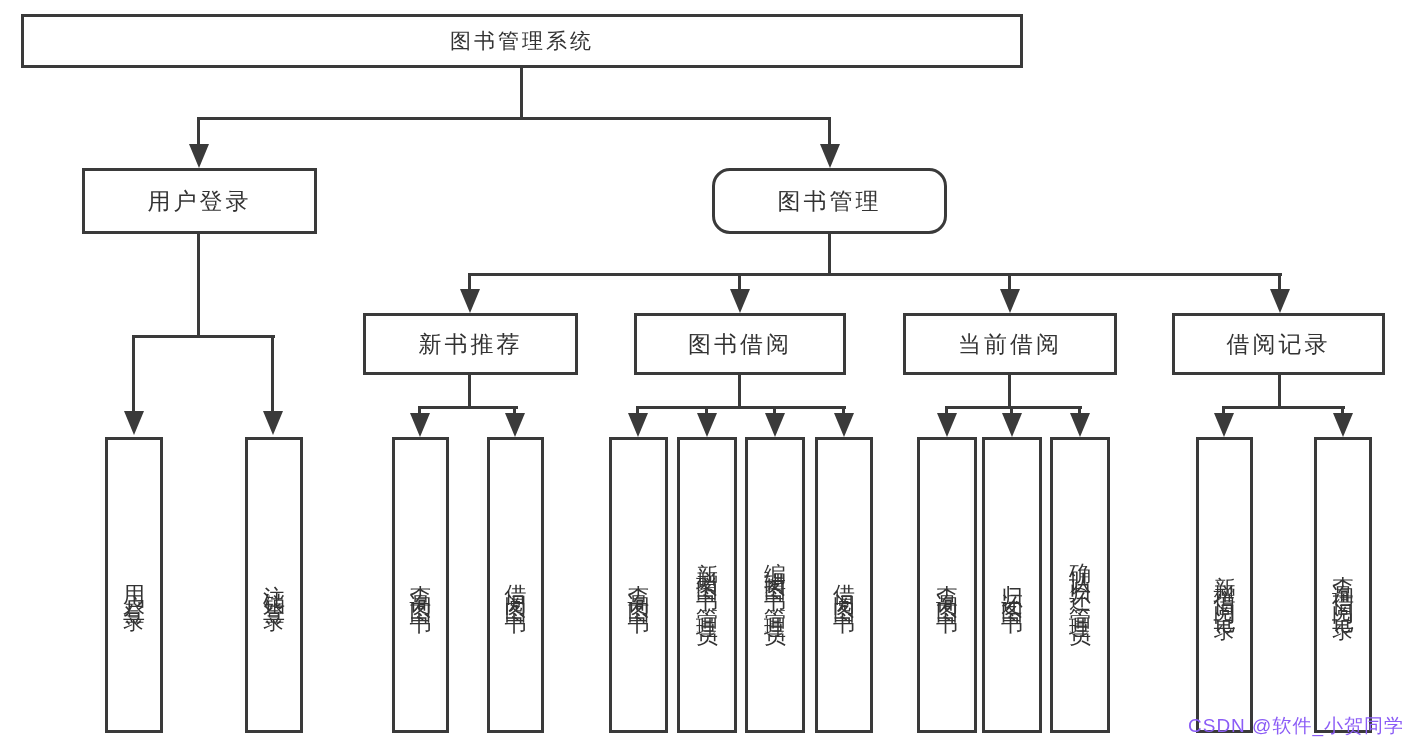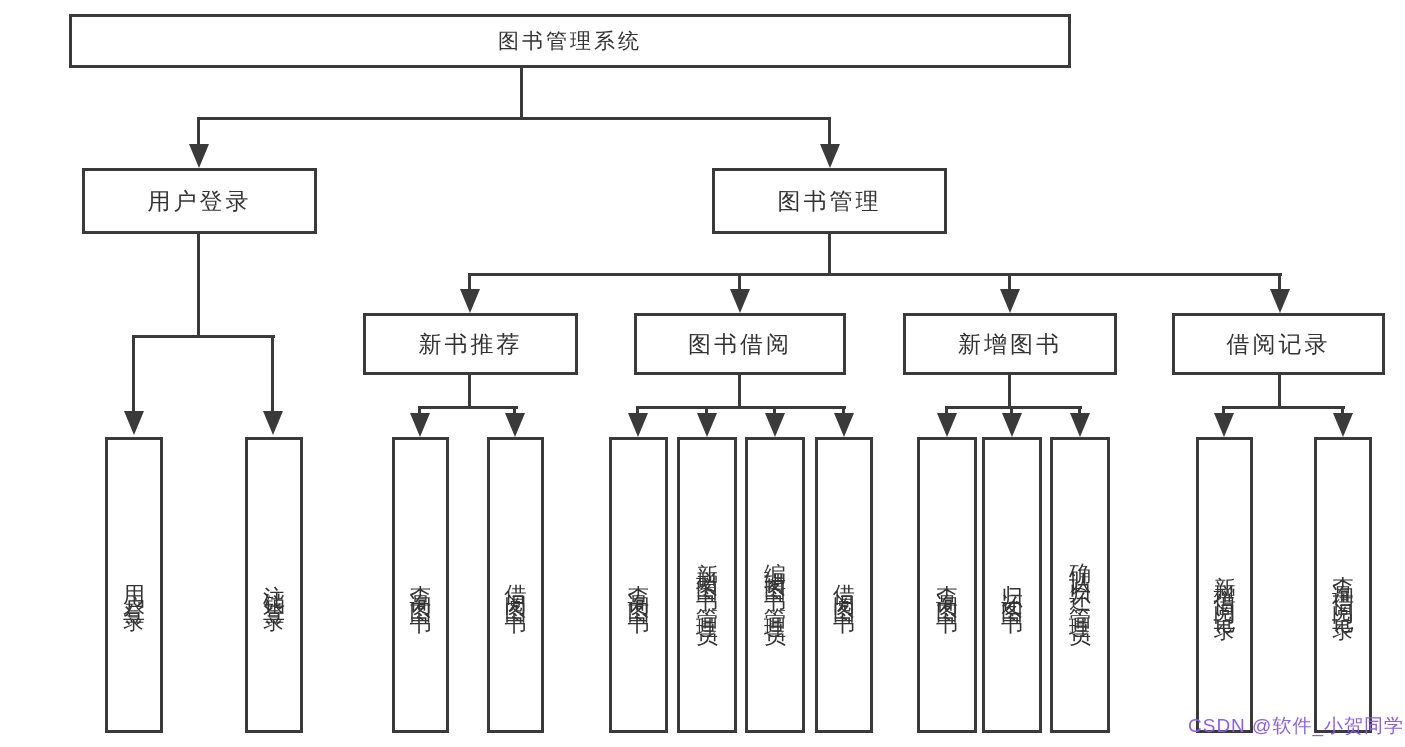--- a/index.html
+++ b/index.html
@@ -43,35 +43,35 @@
     color:#8b5cf6;
     z-index:20;
     white-space:nowrap;
   }
 </style>
 </head>
 <body>
 
 <div id="canvas">
 
-  <div class="box root-box" style="left:21px;top:14px;width:1002px;height:54px;margin-left:48px;">
+  <div class="box root-box" style="left:21px;top:14px;width:1002px;height:54px;">
     <span>图书管理系统</span>
   </div>
 
   <div class="vl" style="left:520px;top:68px;height:52px;"></div>
   <div class="hl" style="left:197px;top:117px;width:634px;"></div>
   <div class="vl" style="left:197px;top:117px;height:30px;"></div>
   <div class="arrow" style="left:189px;top:144px;"></div>
   <div class="vl" style="left:828px;top:117px;height:30px;"></div>
   <div class="arrow" style="left:820px;top:144px;"></div>
 
   <div class="box h-box" style="left:82px;top:168px;width:235px;height:66px;">
     <span>用户登录</span>
   </div>
-  <div class="box h-box" style="left:712px;top:168px;width:235px;height:66px;">
+  <div class="box h-box" style="left:712px;top:168px;width:235px;height:66px;border-radius:18px;">
     <span>图书管理</span>
   </div>
 
   <div class="vl" style="left:197px;top:234px;height:104px;"></div>
   <div class="hl" style="left:132px;top:335px;width:143px;"></div>
   <div class="vl" style="left:132px;top:335px;height:78px;"></div>
   <div class="arrow" style="left:124px;top:411px;"></div>
   <div class="vl" style="left:271px;top:335px;height:78px;"></div>
   <div class="arrow" style="left:263px;top:411px;"></div>
 
@@ -86,21 +86,21 @@
   <div class="vl" style="left:1278px;top:273px;height:18px;"></div>
   <div class="arrow" style="left:1270px;top:289px;"></div>
 
   <div class="box h-box" style="left:363px;top:313px;width:215px;height:62px;">
     <span>新书推荐</span>
   </div>
   <div class="box h-box" style="left:634px;top:313px;width:212px;height:62px;">
     <span>图书借阅</span>
   </div>
   <div class="box h-box" style="left:903px;top:313px;width:214px;height:62px;">
-    <span>新增图书</span>
+    <span>当前借阅</span>
   </div>
   <div class="box h-box" style="left:1172px;top:313px;width:213px;height:62px;">
     <span>借阅记录</span>
   </div>
 
   <div class="vl" style="left:468px;top:375px;height:34px;"></div>
   <div class="hl" style="left:418px;top:406px;width:100px;"></div>
   <div class="vl" style="left:418px;top:406px;height:10px;"></div>
   <div class="arrow" style="left:410px;top:413px;"></div>
   <div class="vl" style="left:513px;top:406px;height:10px;"></div>

